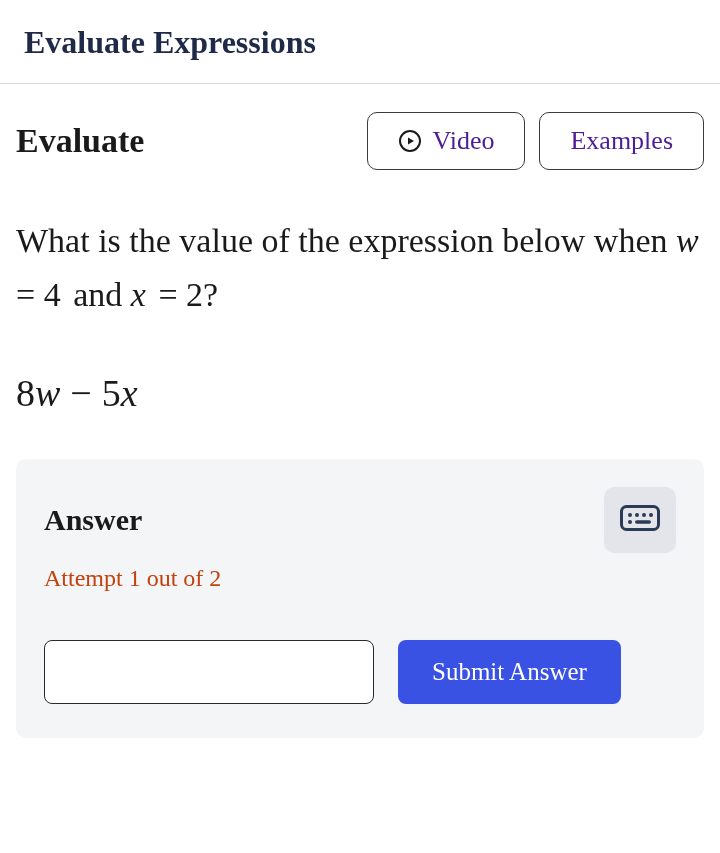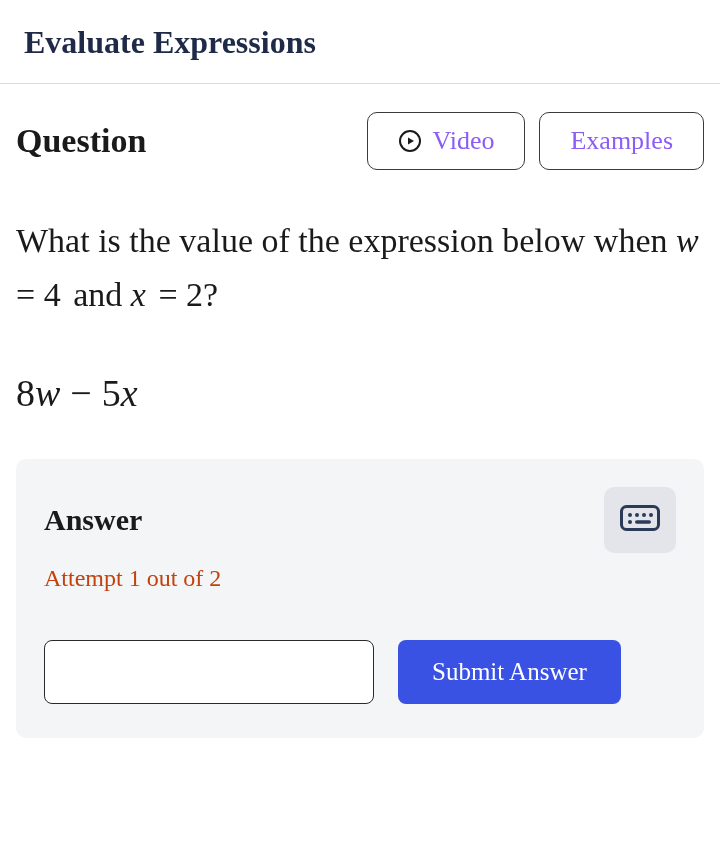--- a/index.html
+++ b/index.html
@@ -3,21 +3,21 @@
 <meta charset="utf-8">
 <style>
   * { box-sizing: border-box; margin: 0; padding: 0; }
   html, body { width: 720px; height: 853px; font-family: Georgia, 'Times New Roman', serif; color: #1a1a1a; background: #fff; }
   .topbar { padding: 24px 24px 22px 24px; }
   .topbar h1 { font-size: 32px; font-weight: 700; color: #1e2a47; font-family: Georgia, serif; }
   .divider { border: none; border-top: 1px solid #d9dde3; }
   .content { padding: 28px 16px 0 16px; }
   .qrow { display: flex; align-items: center; gap: 14px; margin-bottom: 44px; }
   .qlabel { font-size: 34px; font-weight: 700; font-family: Georgia, serif; flex: 1; }
-  .btn { display: inline-flex; align-items: center; justify-content: center; gap: 10px; height: 58px; padding: 0 30px; border: 1.5px solid #3a3a3a; border-radius: 10px; background: #fff; font-size: 26px; font-family: Georgia, serif; cursor: pointer; color: #8b5cf6; }
+  .btn { display: inline-flex; align-items: center; justify-content: center; gap: 10px; height: 58px; padding: 0 30px; border: 1.5px solid #3a3a3a; border-radius: 10px; background: #fff; font-size: 26px; font-family: Georgia, serif; cursor: pointer; color: #4c1d95; }
   .play-icon { width: 24px; height: 24px; }
   .prompt { font-size: 34px; line-height: 1.6; font-family: Georgia, serif; margin-bottom: 48px; }
   .mi { font-style: italic; font-family: 'Latin Modern', Georgia, serif; }
   .expr { text-align: left; font-size: 38px; font-family: Georgia, serif; margin-bottom: 44px; }
   .eq { padding: 0 4px; }
   .minus { padding: 0 10px; }
   .answer-card { background: #f4f5f7; border-radius: 10px; padding: 28px 28px 34px 28px; }
   .answer-head { display: flex; align-items: center; justify-content: space-between; gap: 47px; }
   .answer-title { font-size: 30px; font-weight: 700; font-family: Georgia, serif; }
   .kbd-btn { width: 72px; height: 66px; border-radius: 10px; background: #e3e5ea; border: none; display: flex; align-items: center; justify-content: center; cursor: pointer; }
@@ -30,21 +30,21 @@
 <body>
 
 <div class="topbar">
   <h1>Evaluate Expressions</h1>
 </div>
 <hr class="divider">
 
 <div class="content">
 
   <div class="qrow">
-    <div class="qlabel">Question</div>
+    <div class="qlabel">Evaluate</div>
     <button class="btn">
       <span class="play-icon">
         <svg viewBox="0 0 24 24" width="24" height="24" fill="none" stroke="#1a1a1a" stroke-width="2">
           <circle cx="12" cy="12" r="10"></circle>
           <path d="M10 8.5 L16 12 L10 15.5 Z" fill="#1a1a1a" stroke="none"></path>
         </svg>
       </span>
       <span>Video</span>
     </button>
     <button class="btn">

